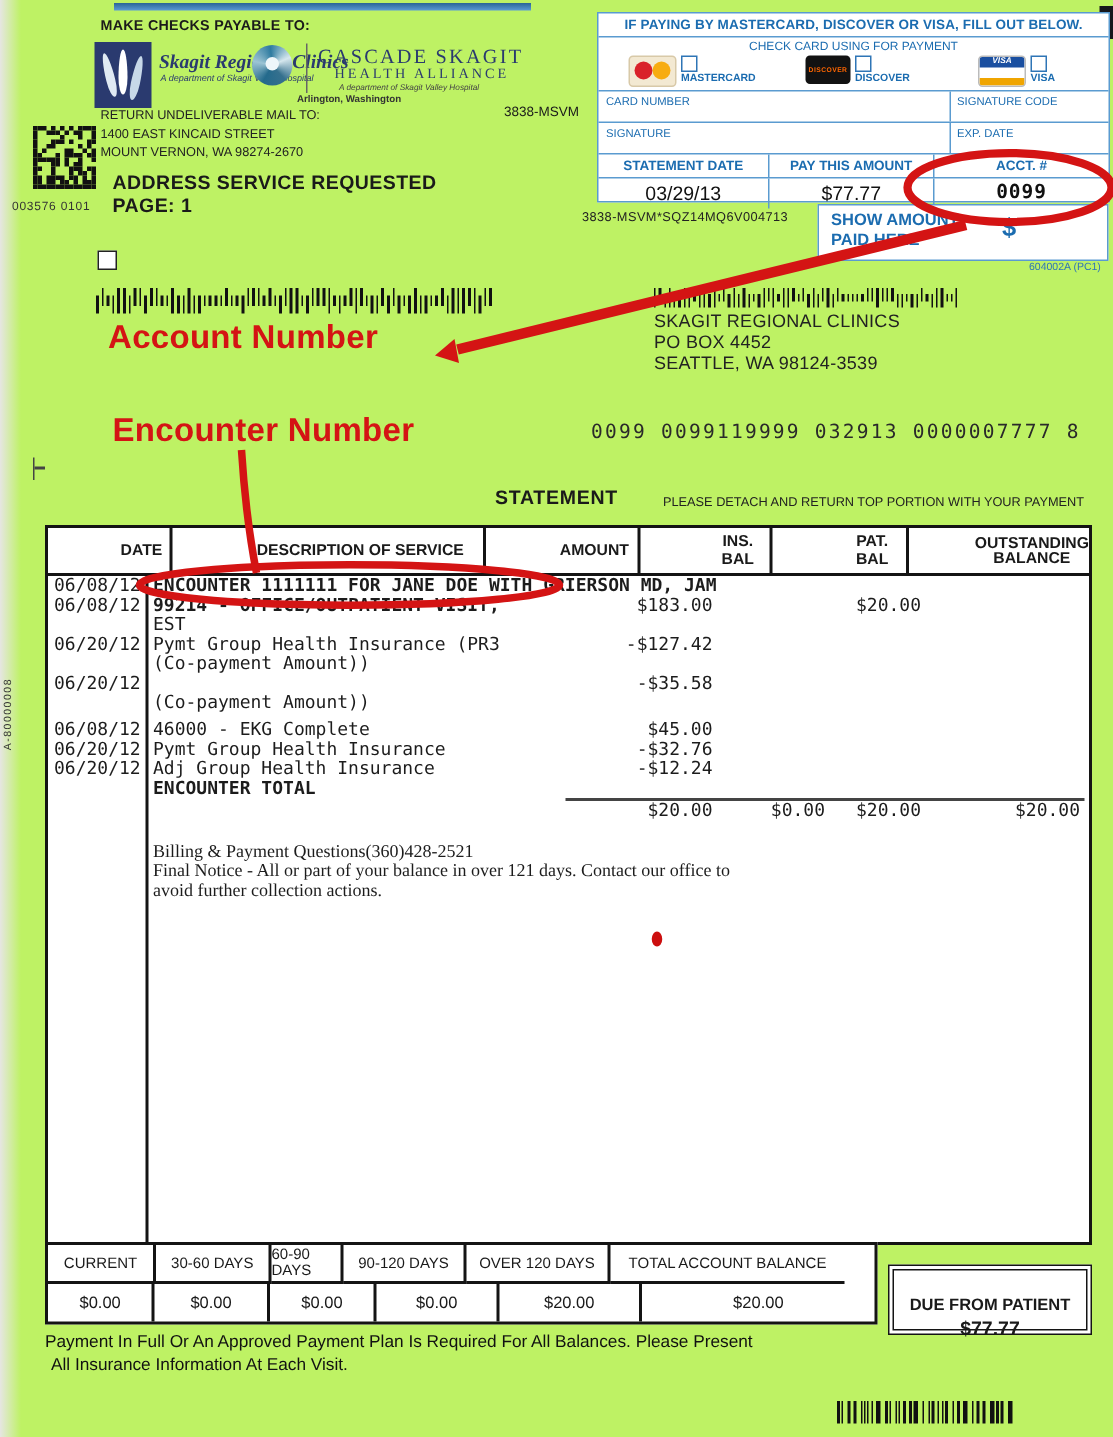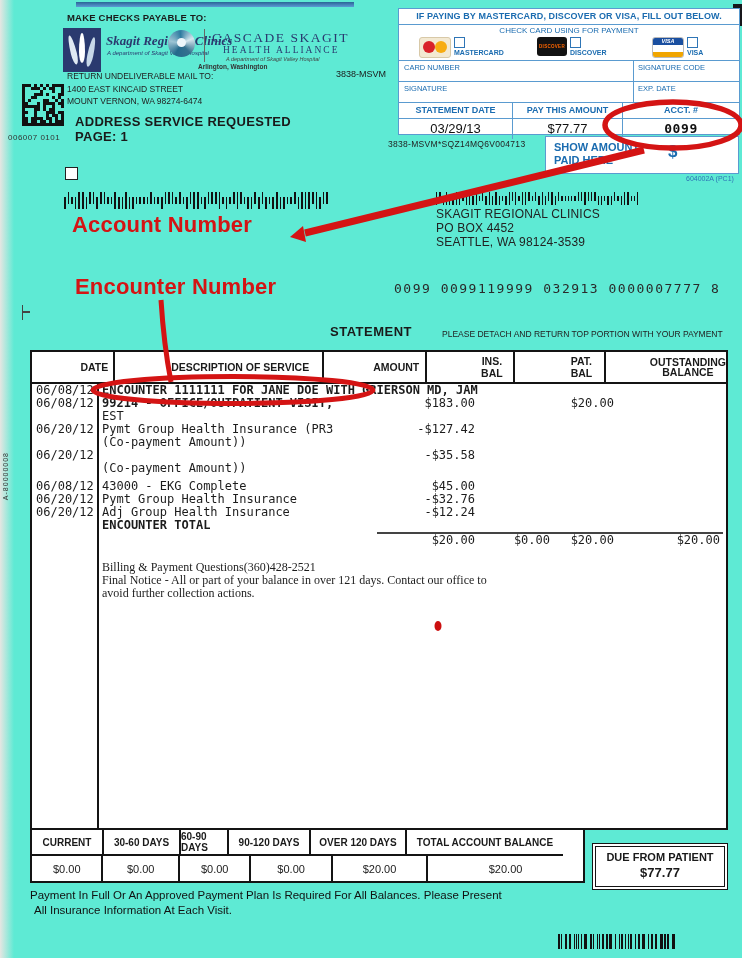--- a/index.html
+++ b/index.html
@@ -1,16 +1,16 @@
 <!DOCTYPE html>
 <html><head>
 <meta charset="utf-8">
 <style>
   html,body{margin:0;padding:0;background:#cfcfcf;}
-  .page{position:relative;width:742px;height:958px;background:#5eead4;margin:0 auto;
+  .page{position:relative;width:742px;height:958px;background:#bef264;margin:0 auto;
         font-family:"Liberation Sans",sans-serif;color:#1a1a1a;overflow:hidden;}
   .page::before{content:'';position:absolute;left:0;top:0;bottom:0;width:14px;
         background:linear-gradient(90deg,#e6e6e2,rgba(255,255,255,0));pointer-events:none;}
   .abs{position:absolute;}
 
   
   .top-blue-bar{left:76px;top:2px;width:278px;height:5px;background:linear-gradient(#2a6596,#5b9bd5);}
   .corner-black{left:733px;top:4px;width:9px;height:22px;background:#16171b;}
 
   
@@ -133,26 +133,26 @@
   .totals-row::before{content:'';position:absolute;left:345px;right:3px;top:-2px;height:1.5px;background:#444;}
   .notes{margin-top:12px;font-family:Liberation Serif, serif;}
   .nrow{position:relative;height:13px;}
   .nrow span{position:absolute;left:70px;white-space:pre;}
 
   
   .aging{left:30px;top:828px;width:555px;border:2px solid #141414;box-sizing:border-box;background:#fff;}
   .arow{display:flex;}
   .arow .ac{box-sizing:border-box;border-right:2px solid #141414;display:flex;align-items:center;justify-content:center;}
   .arow .ac:last-child{border-right:none;}
-  .arow.hd .ac{height:26px;font-size:10px;font-weight:bold;border-bottom:2px solid #141414;}
+  .arow.hd .ac{height:26px;font-size:10px;font-weight:normal;border-bottom:2px solid #141414;}
   .arow.vl .ac{height:25px;font-size:11px;}
 
   .duebox{left:592px;top:843px;width:136px;height:47px;border:1.5px solid #141414;box-sizing:border-box;padding:2px;background:#fff;}
   .due-inner{border:1.5px solid #141414;height:100%;box-sizing:border-box;text-align:center;}
-  .due-lbl{font-size:11px;font-weight:bold;margin-top:4px;}
+  .due-lbl{font-size:11px;font-weight:bold;margin-top:17px;}
   .due-amt{font-size:13px;font-weight:bold;margin-top:2px;}
 
   .foot{font-size:11.5px;color:#111;}
   .foot1{left:30px;top:889px;} .foot2{left:34px;top:904px;}
   .b1d{left:558px;top:934px;width:170px;height:15px;display:flex;align-items:stretch;}
   .b1d span{background:#111;}
 
   .redoverlay{position:absolute;left:0;top:0;width:742px;height:958px;z-index:50;pointer-events:none;}
 </style>
 </head>
@@ -172,21 +172,21 @@
   <div class="abs src-name">Skagit Regional Clinics</div>
   <div class="abs src-tag">A department of Skagit Valley Hospital</div>
   <div class="abs swirl"></div>
   <div class="abs logo-divider"></div>
   <div class="abs csha1">CASCADE SKAGIT</div>
   <div class="abs csha2">HEALTH ALLIANCE</div>
   <div class="abs csha-tag">A department of Skagit Valley Hospital</div>
   <div class="abs csha-city">Arlington, Washington</div>
   <div class="abs ret ret1">RETURN UNDELIVERABLE MAIL TO:</div>
   <div class="abs ret ret2">1400 EAST KINCAID STREET</div>
-  <div class="abs ret ret3">MOUNT VERNON, WA 98274-6474</div>
+  <div class="abs ret ret3">MOUNT VERNON, WA 98274-2670</div>
   <div class="abs form-code">3838-MSVM</div>
   <div class="abs dmatrix" id="dmatrix">
       <i class="k"></i>
       <i class="k"></i>
       <i class="k"></i>
       <i></i>
       <i class="k"></i>
       <i></i>
       <i class="k"></i>
       <i></i>
@@ -372,21 +372,21 @@
       <i class="k"></i>
       <i class="k"></i>
       <i class="k"></i>
       <i class="k"></i>
       <i class="k"></i>
       <i class="k"></i>
       <i class="k"></i>
       <i class="k"></i>
       <i class="k"></i>
     </div>
-  <div class="abs dmatrix-id">006007 0101</div>
+  <div class="abs dmatrix-id">003576 0101</div>
   <div class="abs addr-svc">ADDRESS SERVICE REQUESTED</div>
   <div class="abs page-num">PAGE: 1</div>
   <div class="abs addr-chk"></div>
   <div class="abs imb imb1" id="imb1">
       <span class="d"></span>
       <span class="a"></span>
       <span class="t"></span>
       <span class="d"></span>
       <span class="f"></span>
       <span class="f"></span>
@@ -633,21 +633,21 @@
           </div>
           <div class="srow">
             <span class="c date">06/20/12</span>
             <span class="c amt">-$35.58</span>
           </div>
           <div class="srow">
             <span class="c desc">(Co-payment Amount))</span>
           </div>
           <div class="srow gap">
             <span class="c date">06/08/12</span>
-            <span class="c desc">43000 - EKG Complete</span>
+            <span class="c desc">46000 - EKG Complete</span>
             <span class="c amt">$45.00</span>
           </div>
           <div class="srow">
             <span class="c date">06/20/12</span>
             <span class="c desc">Pymt Group Health Insurance</span>
             <span class="c amt">-$32.76</span>
           </div>
           <div class="srow">
             <span class="c date">06/20/12</span>
             <span class="c desc">Adj Group Health Insurance</span>

